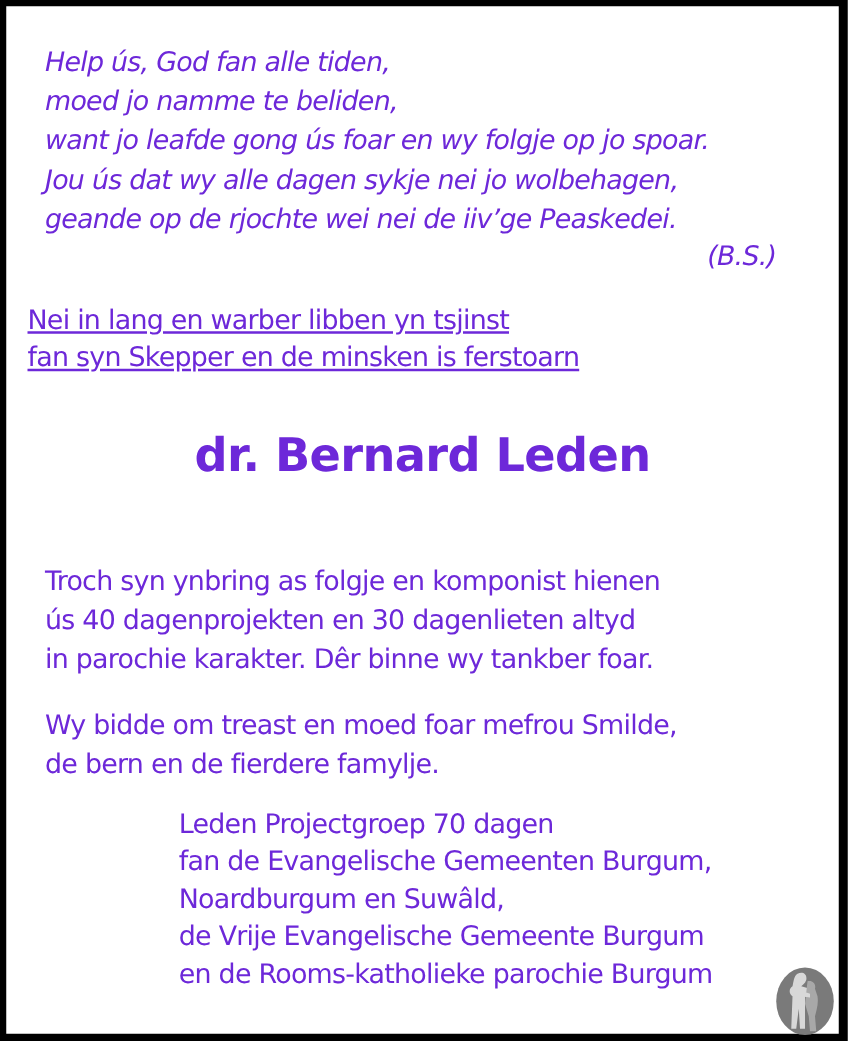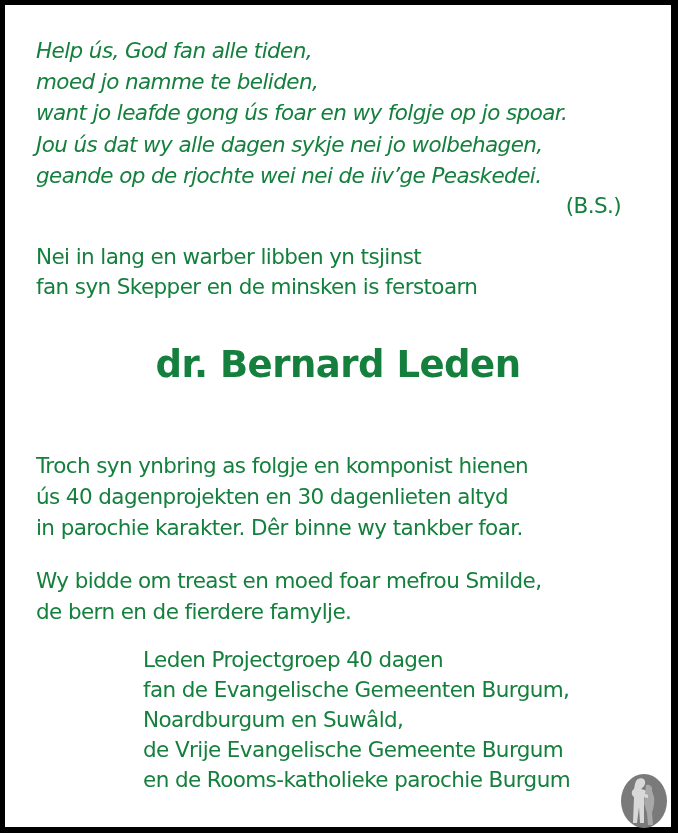--- a/index.html
+++ b/index.html
@@ -13,35 +13,35 @@
       position: relative;
       overflow: hidden;
     }
     .frame {
       position: absolute;
       left: 5px;
       top: 5px;
       width: 666px;
       height: 822px;
       background: #fff;
-      color: #15803d;
+      color: #6d28d9;
       font-family: "DejaVu Sans", sans-serif;
     }
     .line {
       position: absolute;
       white-space: nowrap;
       font-size: 21.5px;
       line-height: 29px;
       letter-spacing: -0.6px;
       transform-origin: left center;
     }
     .italic { font-style: italic; }
     .poem .line { left: 31px; }
-    .sig { position: absolute; right: 50px; top: 188px; font-size: 21.5px; letter-spacing: -0.6px; }
-    .intro .line { left: 31px; }
+    .sig { position: absolute; right: 50px; top: 188px; font-style: italic; font-size: 21.5px; letter-spacing: -0.6px; }
+    .intro .line { left: 17px; text-decoration: underline; }
     .name {
       position: absolute;
       left: 0;
       width: 666px;
       top: 338px;
       text-align: center;
       font-weight: bold;
       font-size: 37px;
       letter-spacing: -0.5px;
     }
@@ -81,21 +81,21 @@
     <div class="line" style="top:477px">ús 40 dagenprojekten en 30 dagenlieten altyd</div>
     <div class="line" style="top:508px">in parochie karakter. Dêr binne wy tankber foar.</div>
   </div>
 
   <div class="body-text">
     <div class="line" style="top:561px">Wy bidde om treast en moed foar mefrou Smilde,</div>
     <div class="line" style="top:592px">de bern en de fierdere famylje.</div>
   </div>
 
   <div class="signers">
-    <div class="line" style="top:640px">Leden Projectgroep 40 dagen</div>
+    <div class="line" style="top:640px">Leden Projectgroep 70 dagen</div>
     <div class="line" style="top:670px">fan de Evangelische Gemeenten Burgum,</div>
     <div class="line" style="top:700px">Noardburgum en Suwâld,</div>
     <div class="line" style="top:730px">de Vrije Evangelische Gemeente Burgum</div>
     <div class="line" style="top:760px">en de Rooms-katholieke parochie Burgum</div>
   </div>
 
   <div class="logo">
     <svg width="48" height="56" viewBox="0 0 48 56">
       <ellipse cx="24" cy="28" rx="23" ry="27" fill="#7a7a7a"></ellipse>
       <path d="M18 6 C22 4 26 6 25 11 C24 14 22 15 21 16 L28 18 C30 19 31 22 29 24 L24 24 L24 50 L20 50 L19 34 L17 50 L13 50 L14 24 C11 22 11 18 14 16 C15 12 15 8 18 6 Z" fill="#d8d8d8"></path>

